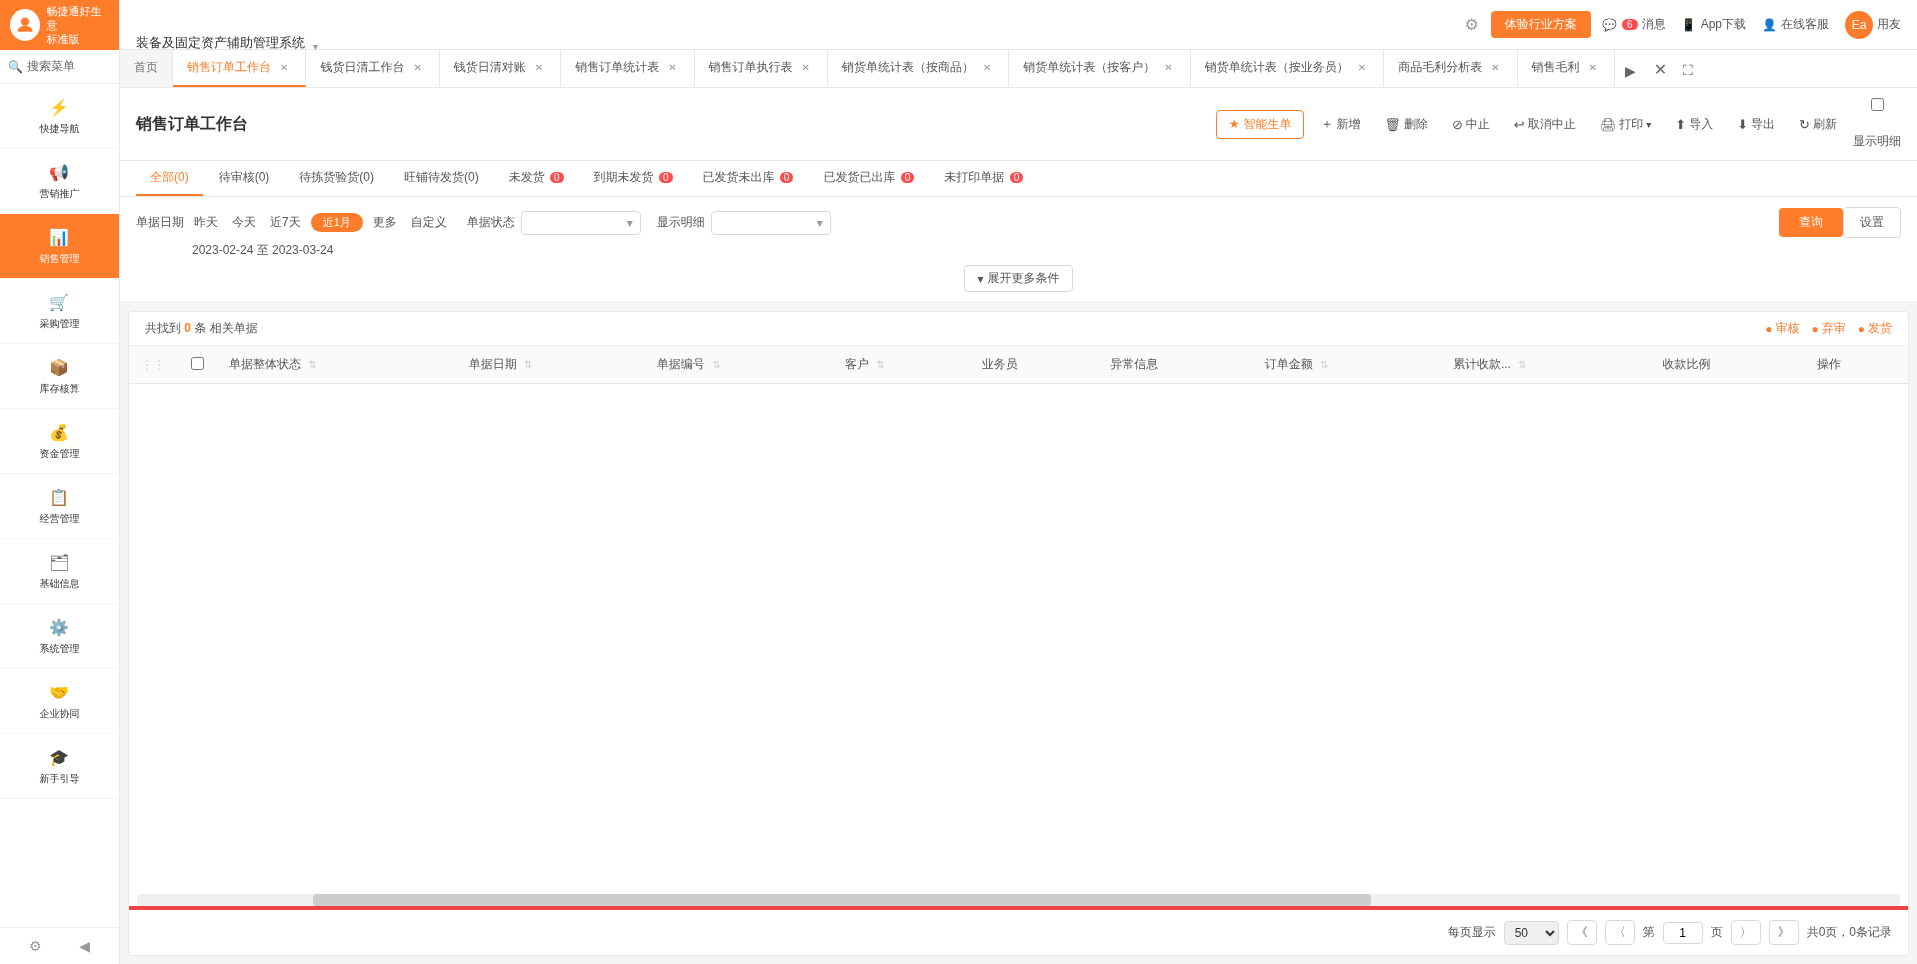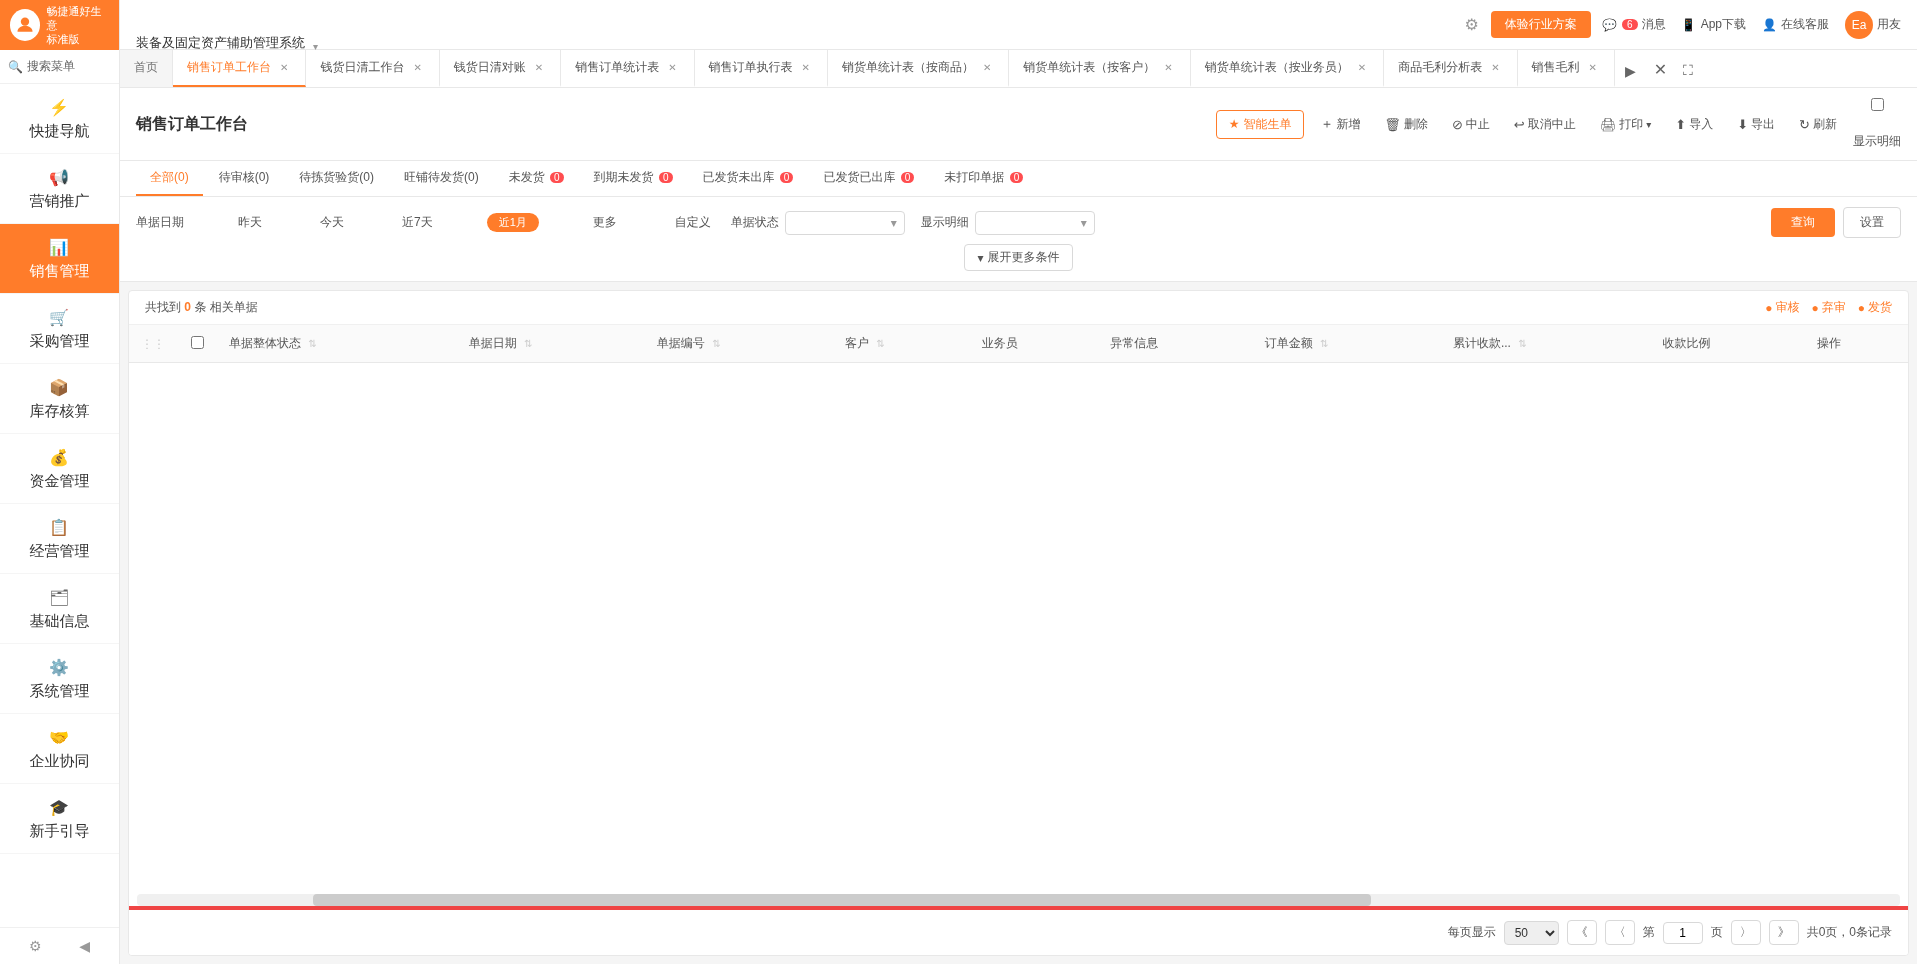--- a/index.html
+++ b/index.html
@@ -12,21 +12,21 @@
     .sidebar-logo-icon svg { width: 20px; height: 20px; }
     .sidebar-logo-text { color: #fff; font-size: 11px; line-height: 1.3; }
     .sidebar-search { padding: 8px; border-bottom: 1px solid #f0f0f0; display: flex; align-items: center; gap: 4px; cursor: pointer; }
     .sidebar-search span { color: #666; font-size: 12px; }
     .sidebar-menu { flex: 1; overflow-y: auto; }
     .sidebar-item { display: flex; flex-direction: column; align-items: center; padding: 12px 8px; cursor: pointer; border-bottom: 1px solid #f5f5f5; gap: 4px; }
     .sidebar-item.active { background: #ff7c2a; }
     .sidebar-item.active .sidebar-item-label { color: #fff; }
     .sidebar-item-icon { width: 22px; height: 22px; display: flex; align-items: center; justify-content: center; color: #666; font-size: 16px; }
     .sidebar-item.active .sidebar-item-icon { color: #fff; }
-    .sidebar-item-label { font-size: 15px; color: #333; text-align: center; }
+    .sidebar-item-label { font-size: 10px; color: #333; text-align: center; }
     .sidebar-bottom { padding: 10px; display: flex; align-items: center; justify-content: space-around; border-top: 1px solid #f0f0f0; }
     .sidebar-bottom-icon { color: #999; cursor: pointer; font-size: 14px; }
 
     
     .main { flex: 1; display: flex; flex-direction: column; overflow: hidden; }
     
     
     .topbar { height: 50px; background: #fff; border-bottom: 1px solid #e8e8e8; display: flex; align-items: center; padding: 0 16px; gap: 12px; flex-shrink: 0; }
     .topbar-title { font-size: 13px; color: #333; flex: 1; display: flex; align-items: flex-end; gap: 8px; margin-top: 36px; }
     .topbar-title-text { font-size: 13px; }
@@ -68,21 +68,21 @@
     .subtab { padding: 8px 14px; font-size: 12px; color: #555; cursor: pointer; border-bottom: 2px solid transparent; white-space: nowrap; }
     .subtab.active { color: #ff7c2a; border-bottom: 2px solid #ff7c2a; }
     .subtab .badge-red { background: #ff4d4f; color: #fff; border-radius: 8px; padding: 0 4px; font-size: 10px; margin-left: 2px; }
     
     
     .filter-area { background: #fff; padding: 10px 16px; border-bottom: 1px solid #e8e8e8; flex-shrink: 0; }
     .filter-row { display: flex; align-items: center; gap: 16px; flex-wrap: wrap; }
     .filter-item { display: flex; align-items: center; gap: 6px; }
     .filter-label { color: #555; font-size: 12px; white-space: nowrap; }
     .filter-date-options { display: flex; align-items: center; gap: 6px; }
-    .filter-date-btn { color: #555; font-size: 12px; cursor: pointer; padding: 2px 4px; margin-left: 44px; }
+    .filter-date-btn { color: #555; font-size: 12px; cursor: pointer; padding: 2px 4px; }
     .filter-date-btn.active-month { background: #ff7c2a; color: #fff; border-radius: 10px; padding: 2px 12px; font-size: 11px; }
     .filter-date-range { color: #555; font-size: 12px; margin-left: 4px; }
     .filter-select { border: 1px solid #d9d9d9; border-radius: 4px; padding: 4px 24px 4px 8px; font-size: 12px; color: #555; background: #fff; cursor: pointer; appearance: none; min-width: 120px; }
     .filter-select-wrap { position: relative; display: inline-flex; align-items: center; }
     .filter-select-wrap::after { content: '▾'; position: absolute; right: 8px; color: #999; pointer-events: none; }
     .filter-expand { display: flex; align-items: center; justify-content: center; gap: 4px; color: #555; font-size: 12px; cursor: pointer; padding: 4px 12px; border: 1px solid #d9d9d9; border-radius: 4px; background: #fff; }
     .btn-query { background: #ff7c2a; color: #fff; border: none; border-radius: 4px; padding: 6px 20px; font-size: 12px; cursor: pointer; }
     .btn-settings { background: #fff; border: 1px solid #d9d9d9; color: #555; border-radius: 4px; padding: 6px 16px; font-size: 12px; cursor: pointer; }
     
     
@@ -355,24 +355,27 @@
           </div>
         </div>
         <div class="filter-item">
           <span class="filter-label">显示明细</span>
           <div class="filter-select-wrap">
             <select class="filter-select">
               <option value=""></option>
             </select>
           </div>
         </div>
-        <div style="margin-left: auto; display: flex; gap: 8px; align-items: center;">
+        <div style="margin-left: auto; display: flex; align-items: center;">
           <button class="btn-query">查询</button>
           <button class="btn-settings">设置</button>
         </div>
+      </div>
+      <div class="filter-row" style="margin-top: 4px;">
+        <span class="filter-date-range" style="margin-left: 56px;">2023-02-24 至 2023-03-24</span>
       </div>
       <div style="display: flex; justify-content: center; margin-top: 6px;">
         <div class="filter-expand">
           <span>▾</span>
           <span>展开更多条件</span>
         </div>
       </div>
     </div>
 
     <div class="table-area">

